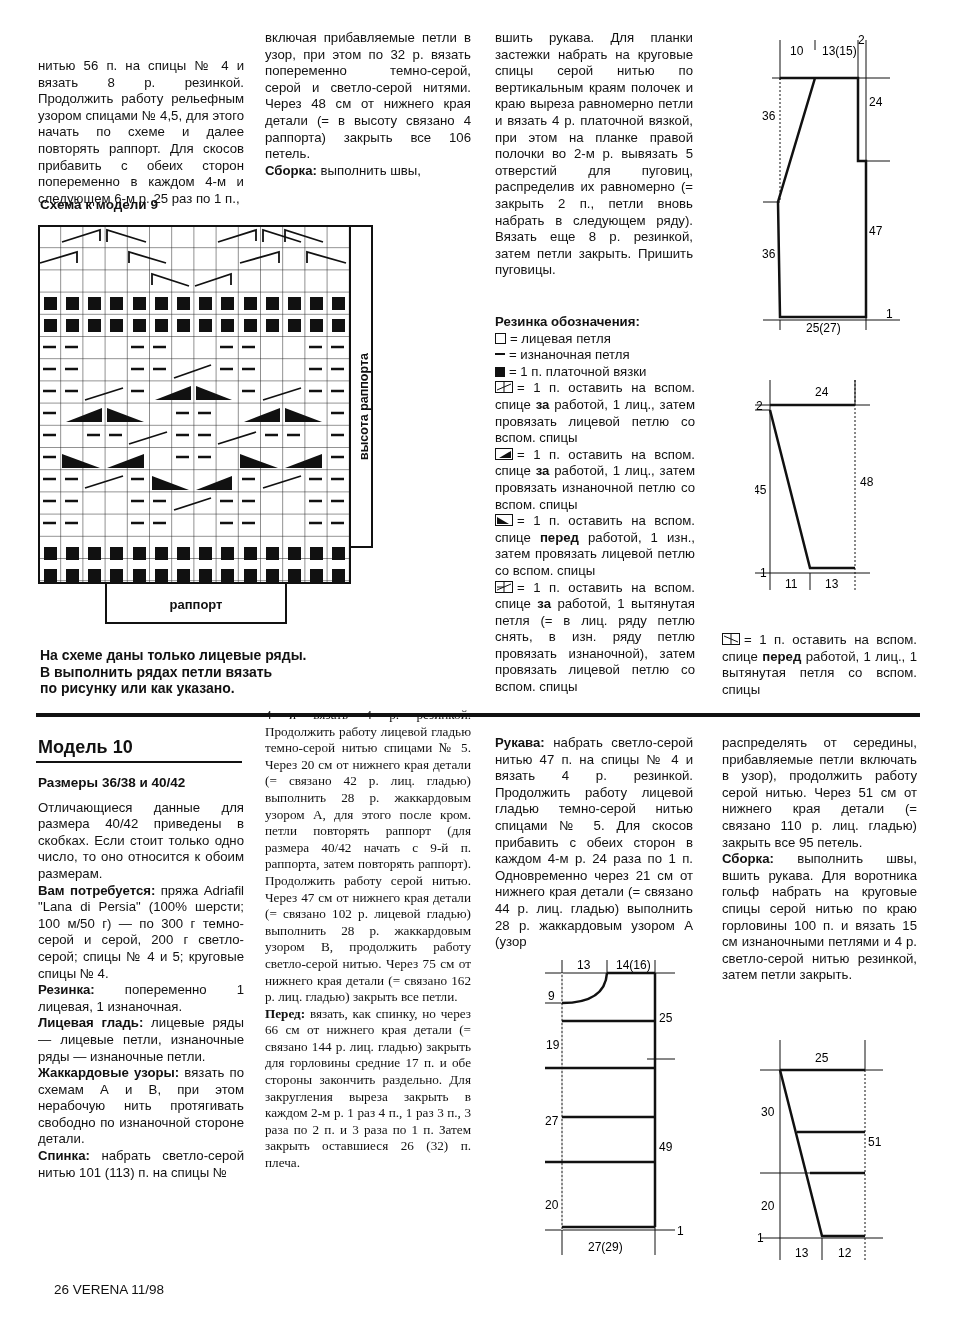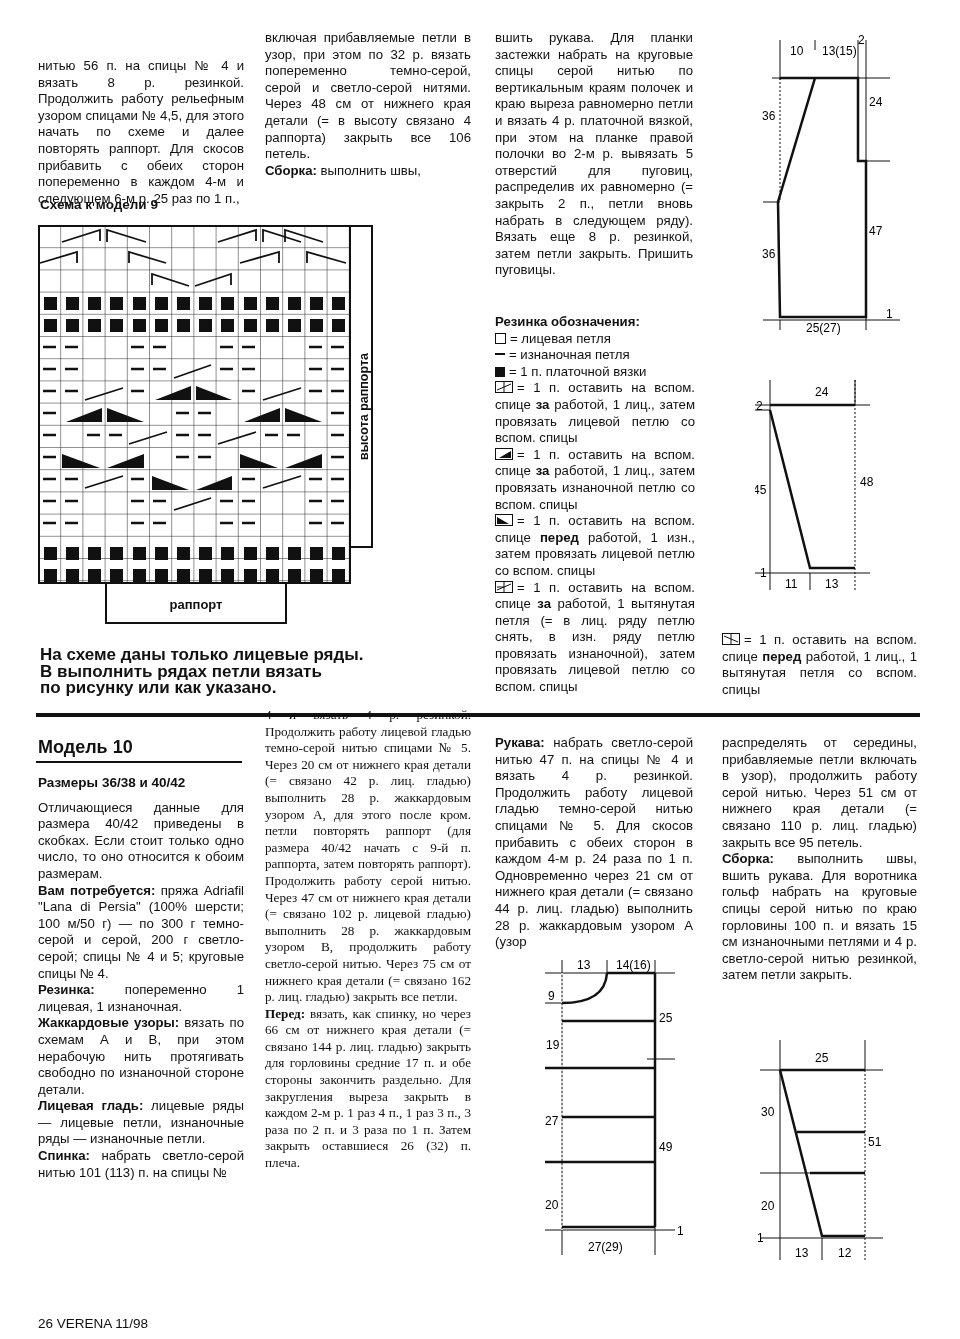--- a/index.html
+++ b/index.html
@@ -169,21 +169,21 @@
       <polygon points="158,265 194,265 194,251"></polygon>
   </g>
 
   <path d="M312 1 L334 1 L334 322 L312 322" fill="none" stroke="#111" stroke-width="2"></path>
   <text x="0" y="0" transform="translate(330,235) rotate(-90)" font-size="12.5" font-weight="bold" fill="#111">высота раппорта</text>
 
   <path d="M68 358 L68 398 L248 398 L248 358" fill="none" stroke="#111" stroke-width="2"></path>
   <text x="158" y="384" text-anchor="middle" font-size="13" font-weight="bold" fill="#111">раппорт</text>
 </svg>
 
-<div class="abs" style="left:40px;top:647px;font-size:17px;line-height:16.6px;font-weight:bold;">
+<div class="abs" style="left:40px;top:647px;font-size:14px;line-height:16.6px;font-weight:bold;">
   <div>На схеме даны только лицевые ряды.</div>
   <div>В выполнить рядах петли вязать</div>
   <div>по рисунку или как указано.</div>
 </div>
 
 <div class="col" style="left:495px;top:314px;width:200px;line-height:16.6px;">
   <p class="b">Резинка обозначения:</p>
   <p class="legend-line"><span class="sym empty"></span><span>= лицевая петля</span></p>
   <p class="legend-line"><span style="display:inline-block;width:10px;height:2px;background:#111;vertical-align:4px;margin-right:4px;"></span><span>= изнаночная петля</span></p>
   <p class="legend-line"><span class="sym filled"></span><span>= 1 п. платочной вязки</span></p>
@@ -270,22 +270,22 @@
 <div class="rule"></div>
 
 <div class="abs model-title" style="left:38px;top:734px;">Модель 10</div>
 <div class="model-under" style="top:761px;width:206px;"></div>
 
 <div class="col" style="left:38px;top:775px;width:206px;">
   <p class="sizes" style="margin-bottom:8px;">Размеры 36/38 и 40/42</p>
   <p>Отличающиеся данные для размера 40/42 приведены в скобках. Если стоит только одно число, то оно относится к обоим размерам.</p>
   <p><span class="b">Вам потребуется:</span><span> пряжа Adriafil "Lana di Persia" (100% шерсти; 100 м/50 г) — по 300 г темно-серой и серой, 200 г светло-серой; спицы № 4 и 5; круговые спицы № 4.</span></p>
   <p><span class="b">Резинка:</span><span> попеременно 1 лицевая, 1 изнаночная.</span></p>
+  <p><span class="b">Лицевая гладь:</span><span> лицевые ряды — лицевые петли, изнаночные ряды — изнаночные петли.</span></p>
   <p><span class="b">Жаккардовые узоры:</span><span> вязать по схемам А и В, при этом нерабочую нить протягивать свободно по изнаночной стороне детали.</span></p>
-  <p><span class="b">Лицевая гладь:</span><span> лицевые ряды — лицевые петли, изнаночные ряды — изнаночные петли.</span></p>
   <p><span class="b">Спинка:</span><span> набрать светло-серой нитью 101 (113) п. на спицы №</span></p>
 </div>
 
 <div class="col" style="left:265px;top:707px;width:206px;font-family:Liberation Serif, serif;">
   <p>4 и вязать 4 р. резинкой. Продолжить работу лицевой гладью темно-серой нитью спицами № 5. Через 20 см от нижнего края детали (= связано 42 р. лиц. гладью) выполнить 28 р. жаккардовым узором А, для этого после кром. петли повторять раппорт (для размера 40/42 начать с 9-й п. раппорта, затем повторять раппорт). Продолжить работу серой нитью. Через 47 см от нижнего края детали (= связано 102 р. лицевой гладью) выполнить 28 р. жаккардовым узором В, продолжить работу светло-серой нитью. Через 75 см от нижнего края детали (= связано 162 р. лиц. гладью) закрыть все петли.</p>
   <p><span class="b">Перед:</span><span> вязать, как спинку, но через 66 см от нижнего края детали (= связано 144 р. лиц. гладью) закрыть для горловины средние 17 п. и обе стороны закончить раздельно. Для закругления выреза закрыть в каждом 2-м р. 1 раз 4 п., 1 раз 3 п., 3 раза по 2 п. и 3 раза по 1 п. Затем закрыть оставшиеся 26 (32) п. плеча.</span></p>
 </div>
 
 <div class="col" style="left:495px;top:735px;width:198px;">
   <p><span class="b">Рукава:</span><span> набрать светло-серой нитью 47 п. на спицы № 4 и вязать 4 р. резинкой. Продолжить работу лицевой гладью темно-серой нитью спицами № 5. Для скосов прибавить с обеих сторон в каждом 4-м р. 24 раза по 1 п. Одновременно через 21 см от нижнего края детали (= связано 44 р. лиц. гладью) выполнить 28 р. жаккардовым узором А (узор</span></p>
@@ -350,13 +350,13 @@
     </g>
   <text x="60" y="22" font-size="12">25</text>
   <text x="6" y="76" font-size="12">30</text>
   <text x="6" y="170" font-size="12">20</text>
   <text x="113" y="106" font-size="12">51</text>
   <text x="2" y="202" font-size="12">1</text>
   <text x="40" y="217" font-size="12">13</text>
   <text x="83" y="217" font-size="12">12</text>
 </svg>
 
-<div class="abs footer" style="left:38px;top:1282px;margin-top:34px;">26 VERENA 11/98</div>
+<div class="abs footer" style="left:54px;top:1282px;">26 VERENA 11/98</div>
 
 </body></html>

